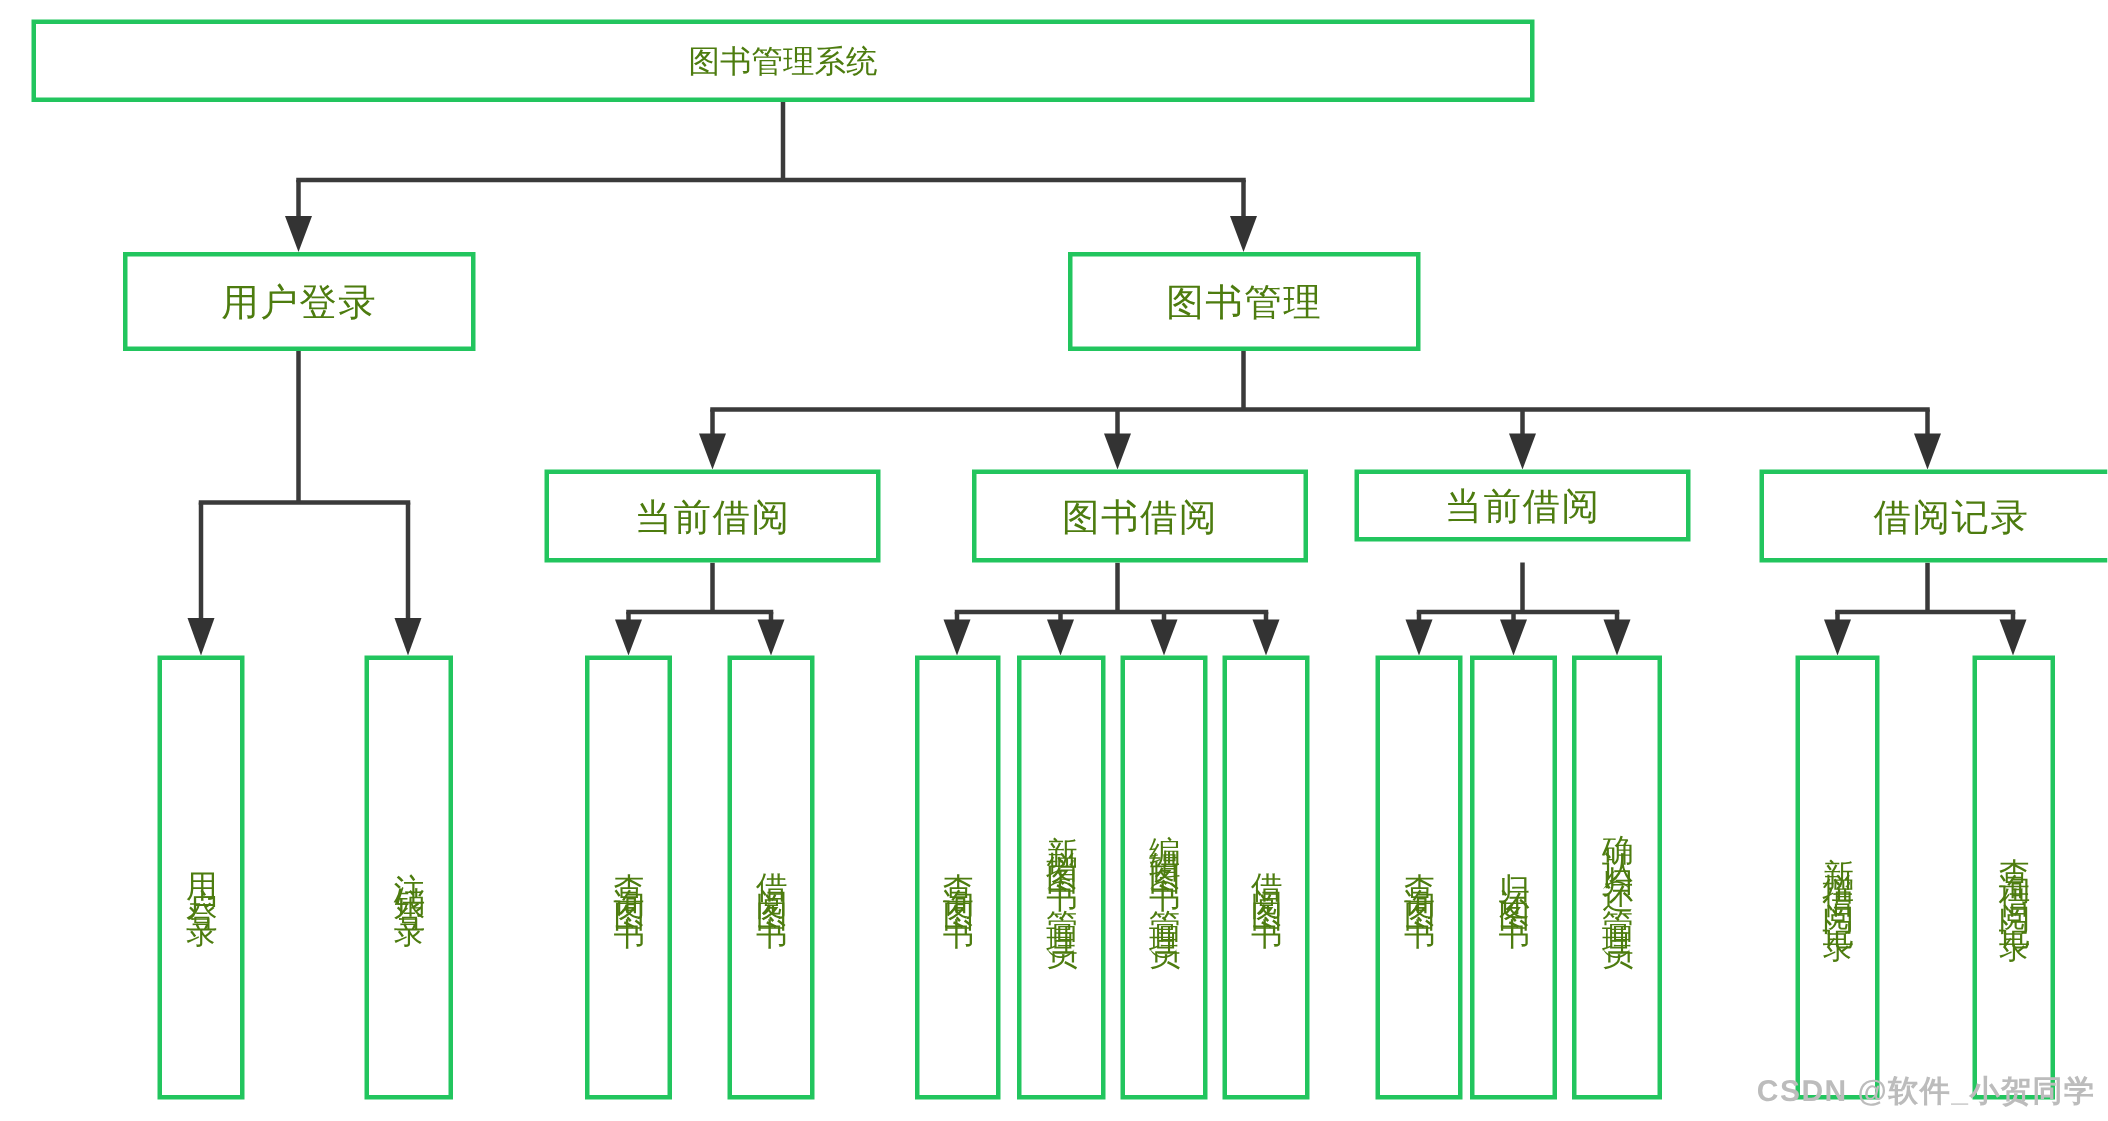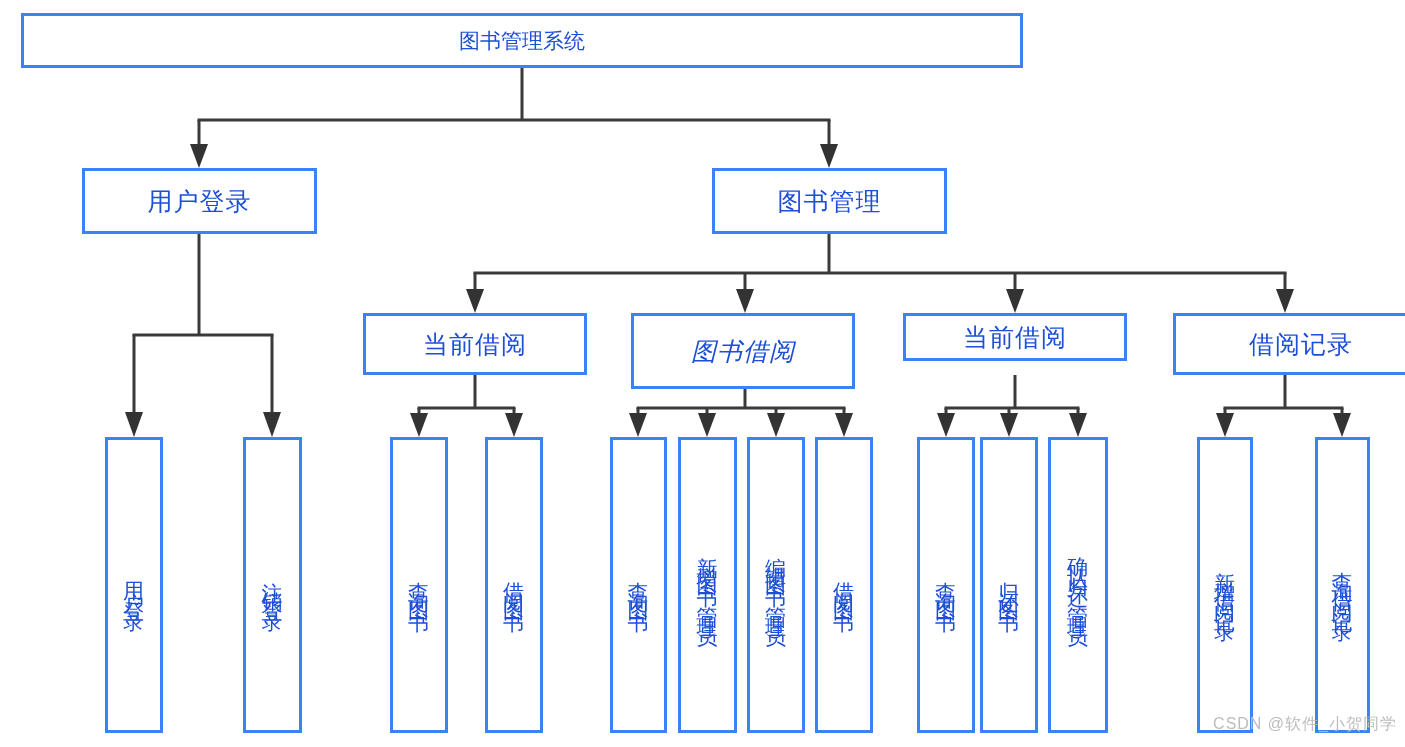--- a/index.html
+++ b/index.html
@@ -12,27 +12,27 @@
     position: relative;
     width: 1405px;
     height: 747px;
     background: #ffffff;
     overflow: hidden;
     color: #1f1f1f;
   }
   .box {
     position: absolute;
     box-sizing: border-box;
-    border: 3px solid #3b82f6;
+    border: 3px solid #22c55e;
     background: #ffffff;
     display: flex;
     align-items: center;
     justify-content: center;
     text-align: center;
-    color: #1d4ed8;
+    color: #4d7c0f;
   }
   .root-box   { font-size: 21px; }
   .branch-box { font-size: 25px; letter-spacing: 1px; }
   .leaf-box   { font-size: 21px; }
   .leaf-box .vtext {
     writing-mode: vertical-rl;
     text-orientation: mixed;
     letter-spacing: 10px;
     line-height: 1;
     white-space: nowrap;
@@ -43,24 +43,25 @@
     width: 1405px;
     height: 747px;
     pointer-events: none;
   }
   #connector-layer line    { stroke: #3a3a3a; stroke-width: 3; }
   #connector-layer polygon { fill: #333333; }
   .watermark {
     position: absolute;
     right: 8px;
     top: 714px;
-    font-size: 16px;
+    font-size: 20px;
     color: #bcbcbc;
     letter-spacing: 1px;
     white-space: nowrap;
+    font-weight: bold;
   }
 </style>
 </head>
 <body>
 
 <div id="canvas">
 
   <svg id="connector-layer" viewBox="0 0 1405 747" xmlns="http://www.w3.org/2000/svg">
     <g>
       <line x1="522" y1="68" x2="522" y2="120"></line>
@@ -143,21 +144,21 @@
   <div class="box branch-box" style="left:82px; top:168px; width:235px; height:66px;">
     <span>用户登录</span>
   </div>
   <div class="box branch-box" style="left:712px; top:168px; width:235px; height:66px;justify-content:center;">
     <span>图书管理</span>
   </div>
 
   <div class="box branch-box" style="left:363px; top:313px; width:224px; height:62px;">
     <span>当前借阅</span>
   </div>
-  <div class="box branch-box" style="left:631px; top:313px; width:224px; height:76px;font-style:italic;">
+  <div class="box branch-box" style="left:648px; top:313px; width:224px; height:62px;">
     <span>图书借阅</span>
   </div>
   <div class="box branch-box" style="left:903px; top:313px; width:224px; height:48px;">
     <span>当前借阅</span>
   </div>
   <div class="box branch-box" style="left:1173px; top:313px; width:256px; height:62px;">
     <span>借阅记录</span>
   </div>
 
   <div class="box leaf-box" style="left:105px; top:437px; width:58px; height:296px;">

